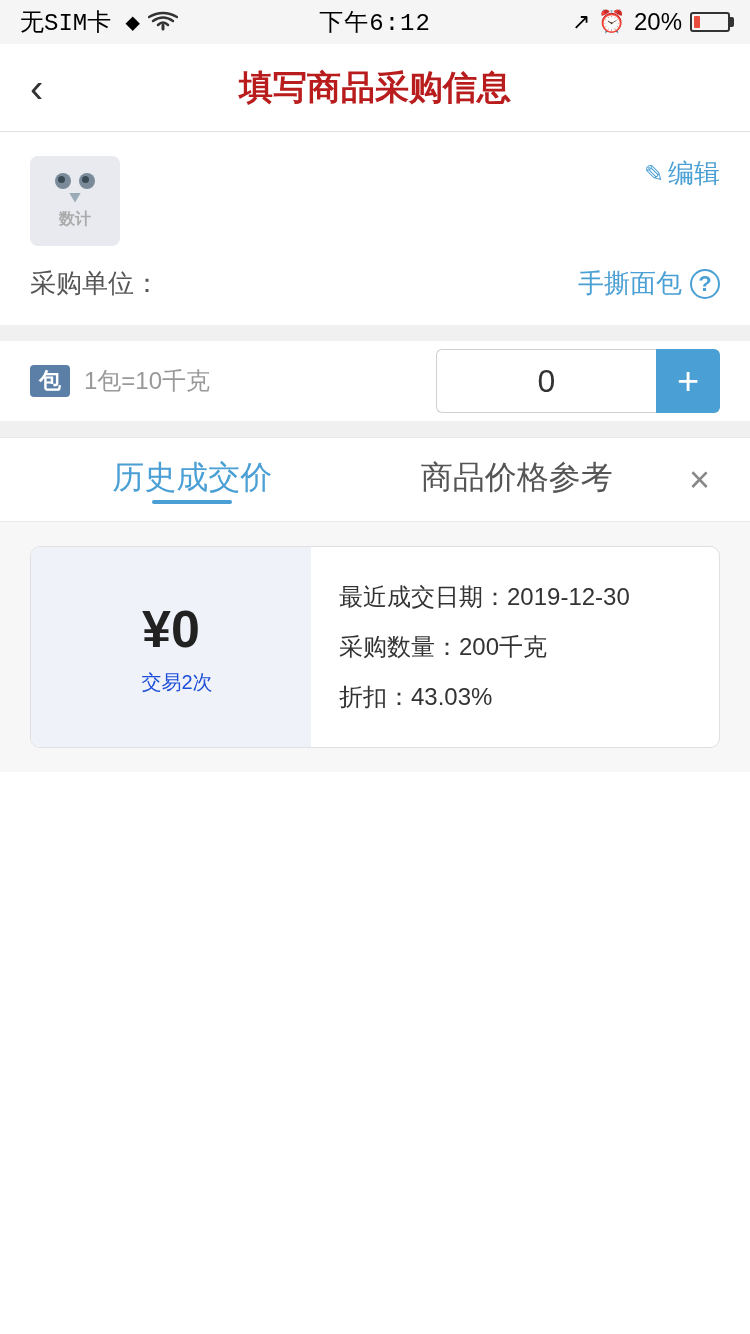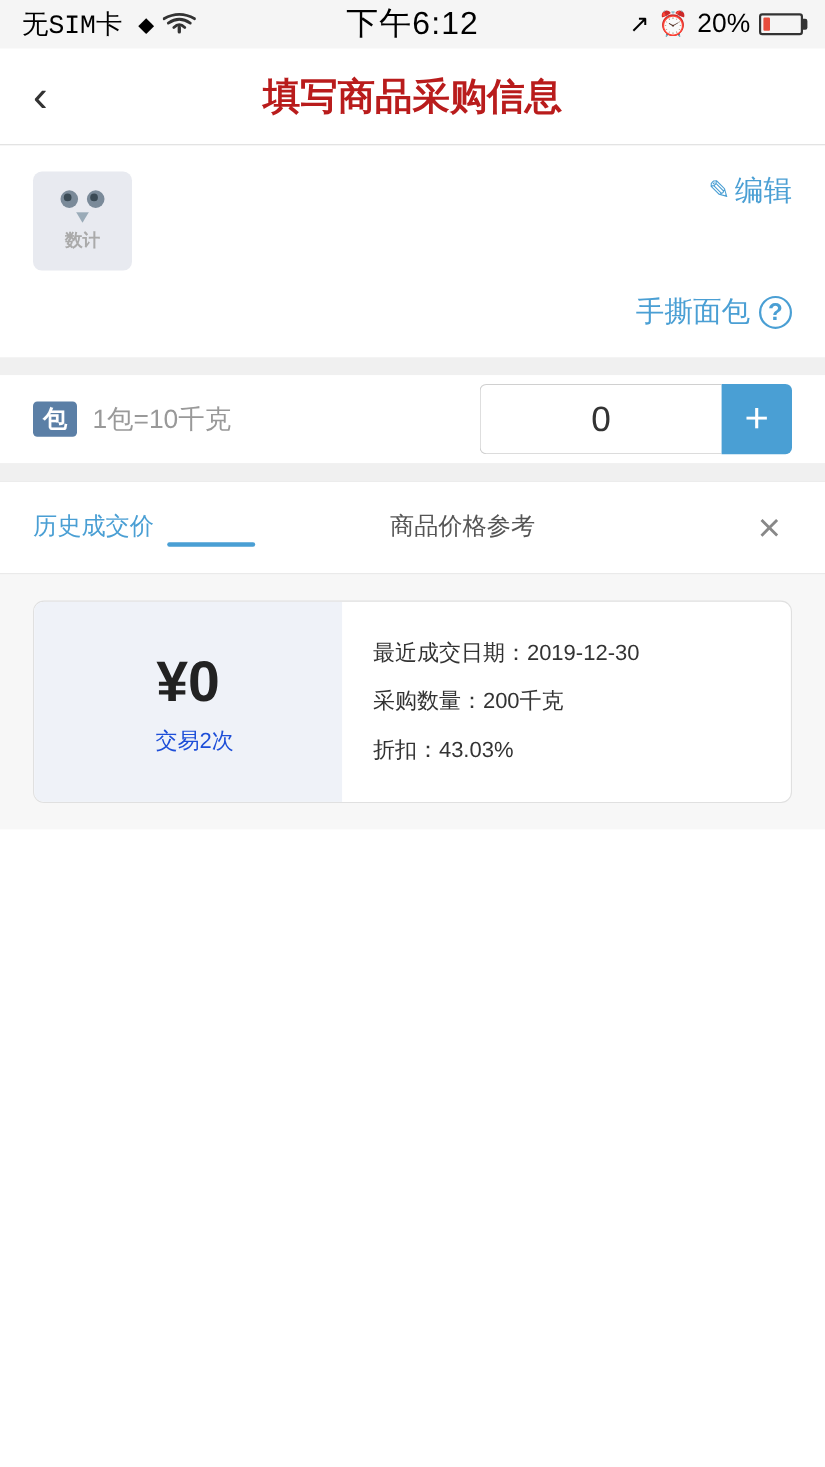--- a/index.html
+++ b/index.html
@@ -24,23 +24,24 @@
       font-size: 26px;
       font-weight: 500;
     }
     .status-left {
       display: flex;
       align-items: center;
       gap: 8px;
       font-family: Liberation Mono, monospace;
     }
     .status-center {
-      font-size: 29px;
+      font-size: 24px;
       font-weight: 500;
       letter-spacing: 1px;
+      font-family: Liberation Mono, monospace;
     }
     .status-right {
       display: flex;
       align-items: center;
       gap: 8px;
       font-size: 24px;
     }
     .battery-icon {
       display: inline-flex;
       align-items: center;
@@ -270,22 +271,22 @@
     .tabs-header {
       display: flex;
       align-items: center;
       padding: 0 30px;
       height: 84px;
       border-bottom: 1px solid #e8e8e8;
       position: relative;
     }
     .tab-item {
       flex: 1;
-      text-align: left;
-      font-size: 22px;
+      text-align: center;
+      font-size: 32px;
       cursor: pointer;
       padding-bottom: 4px;
       position: relative;
     }
     .tab-item.active {
       color: #4a9fd4;
     }
     .tab-item.inactive {
       color: #555;
     }
@@ -340,21 +341,21 @@
     }
     .card-right {
       flex: 1;
       padding: 32px 28px;
       display: flex;
       flex-direction: column;
       gap: 14px;
       justify-content: center;
     }
     .card-detail-row {
-      font-size: 20px;
+      font-size: 24px;
       color: #333;
       line-height: 1.5;
     }
 
     
     .white-area {
       background: #fff;
       flex: 1;
       min-height: 600px;
     }
@@ -411,20 +412,21 @@
       </div>
     </div>
     <div class="edit-link">
       <span style="font-size:24px;">✎</span>
       <span>编辑</span>
     </div>
   </div>
 
   <div class="unit-row">
     <div class="unit-left">
+      <span>采购单位：</span>
     </div>
     <div class="price-ref">
       <span>手撕面包</span>
       <div class="help-circle">
         <span>?</span>
       </div>
     </div>
   </div>
 </div>
 

